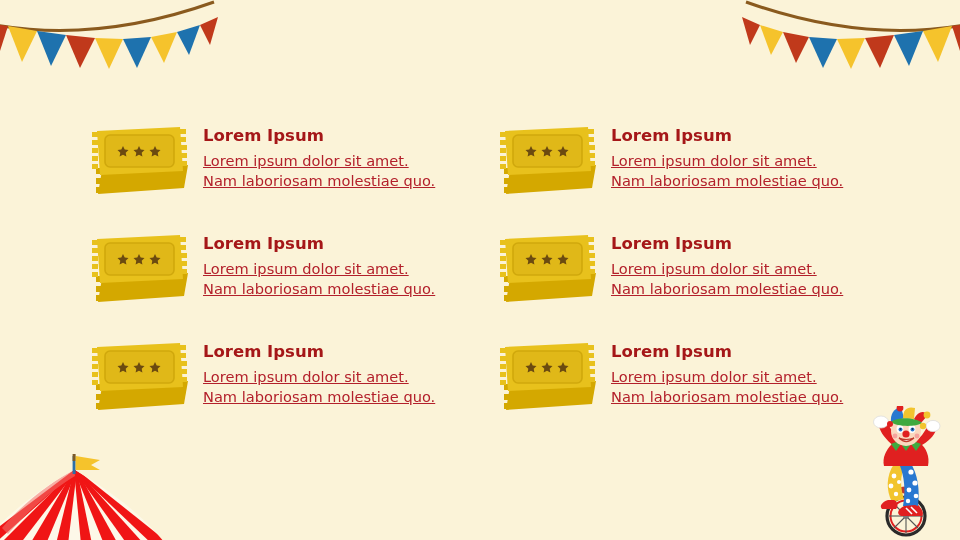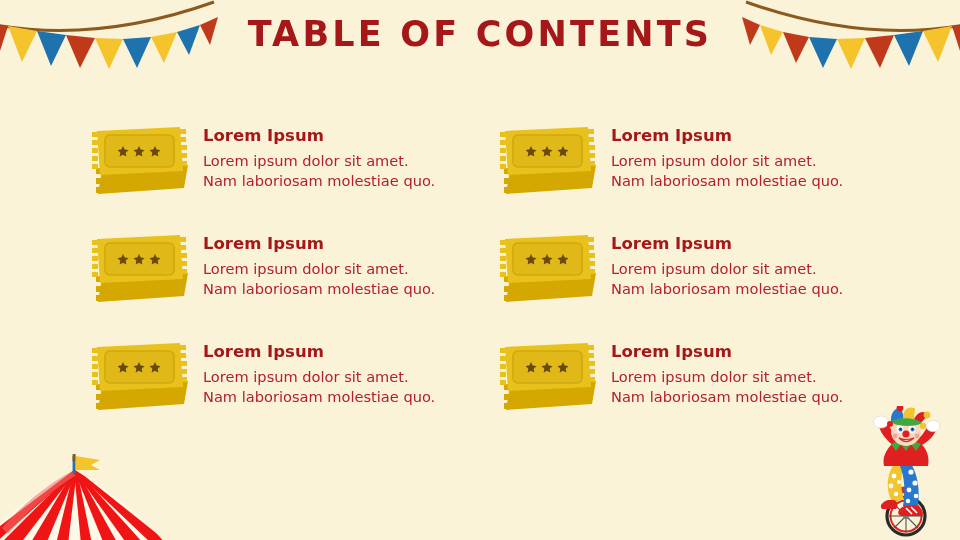--- a/index.html
+++ b/index.html
@@ -83,20 +83,21 @@
     margin: 0 0 5px 0;
     white-space: nowrap;
   }
   .toc-desc {
     font-family: "DejaVu Sans", sans-serif;
     font-size: 14.6px;
     color: #B3202B;
     line-height: 1.35;
     margin: 0;
     white-space: nowrap;
+    text-decoration: underline;
   }
 
   
   #tent {
     position: absolute;
     left: -16px;
     bottom: -2px;
     pointer-events: none;
   }
   #clown {
@@ -136,21 +137,20 @@
       <polygon points="70,35 99,38 84,68" fill="#C0391B"></polygon>
       <polygon points="99,38 127,39 113,69" fill="#F5C32C"></polygon>
       <polygon points="127,39 155,37 141,68" fill="#1E72AE"></polygon>
       <polygon points="155,37 181,32 168,63" fill="#C0391B"></polygon>
       <polygon points="181,32 204,25 193,55" fill="#F5C32C"></polygon>
       <polygon points="204,25 222,17 214,45" fill="#C0391B"></polygon>
       <polygon points="222,17 238,8 234,35" fill="#F5C32C"></polygon>
     </g>
   </svg>
 
-  <div id="page-title">TABLE OF CONTENTS</div>
 
   <div id="toc-grid">
 
     <div class="toc-item">
       <div class="ticket-wrap">
         <svg width="103" height="78" viewBox="0 0 103 78">
           <polygon points="14,48 100,43 96,66 10,72" fill="#D4A800"></polygon>
           <polygon points="8,46 16,46 16,52 8,52" fill="#D4A800"></polygon>
           <polygon points="8,56 16,56 16,62 8,62" fill="#D4A800"></polygon>
           <polygon points="8,65 16,65 16,71 8,71" fill="#D4A800"></polygon>

